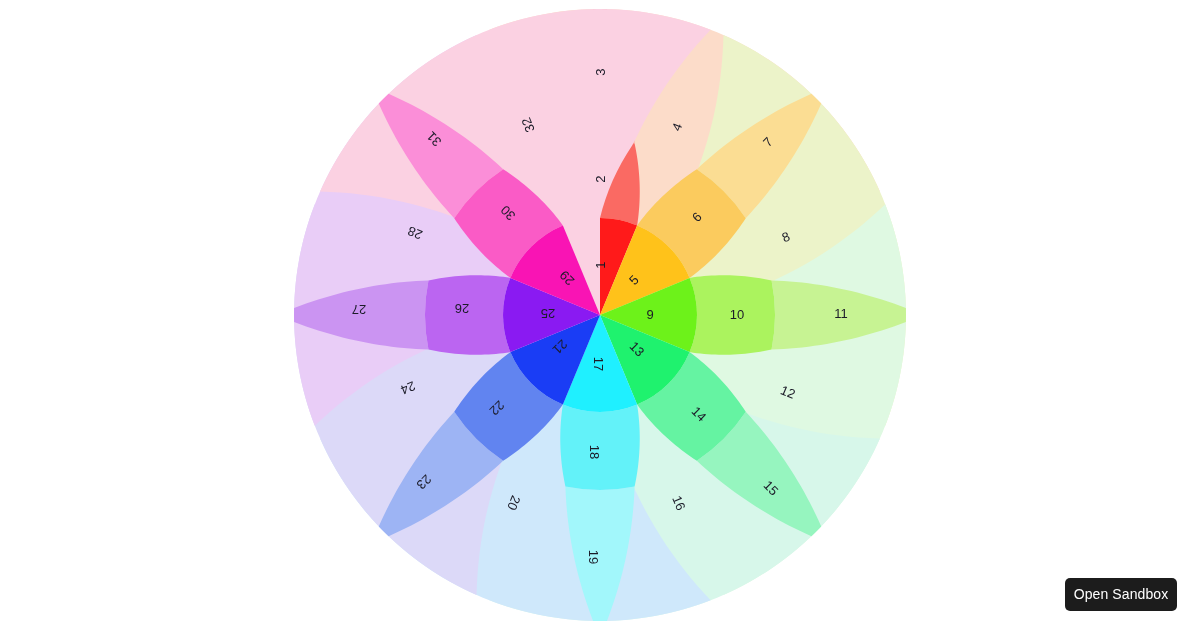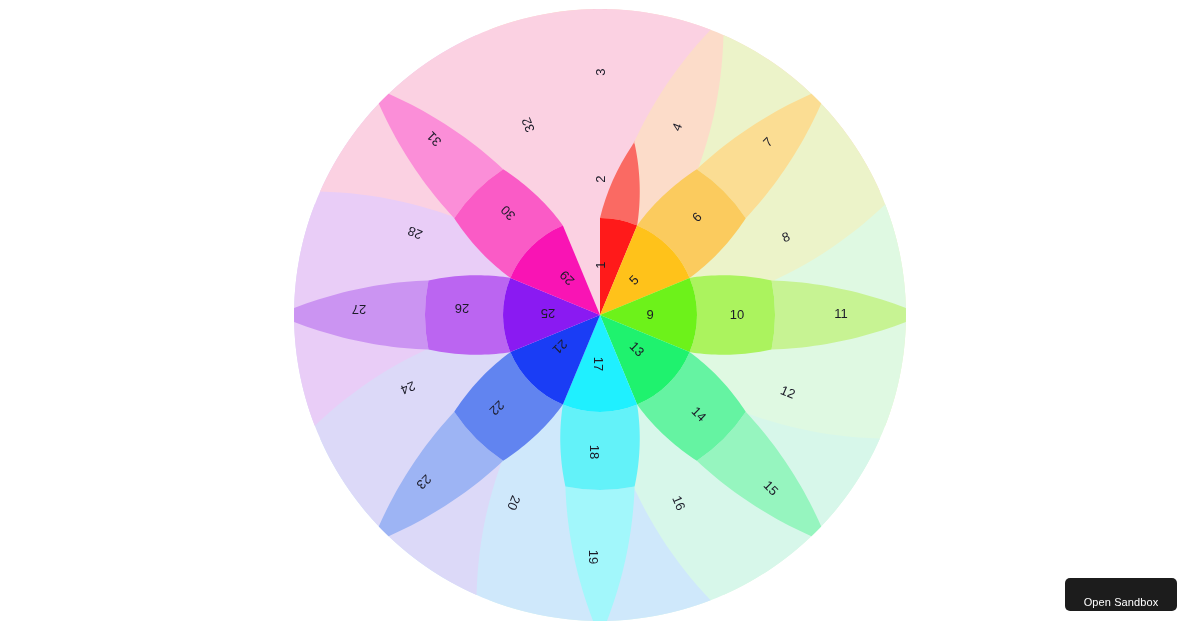--- a/index.html
+++ b/index.html
@@ -39,25 +39,25 @@
     position: absolute;
     left: 1065px;
     top: 578px;
     width: 112px;
     height: 33px;
     background: #1c1c1c;
     color: #ffffff;
     border: none;
     border-radius: 5px;
     font-family: "Liberation Sans", sans-serif;
-    font-size: 11px;
+    font-size: 14px;
     line-height: 33px;
     text-align: center;
     cursor: pointer;
-    padding: 8px;
+    padding: 0;
     box-sizing: border-box;
     letter-spacing: 0.1px;
   }
 </style>
 </head>
 <body>
 
 <div id="chart-stage">
   <svg id="petal-svg" viewBox="0 0 1200 630">
     <g id="slices-layer">

